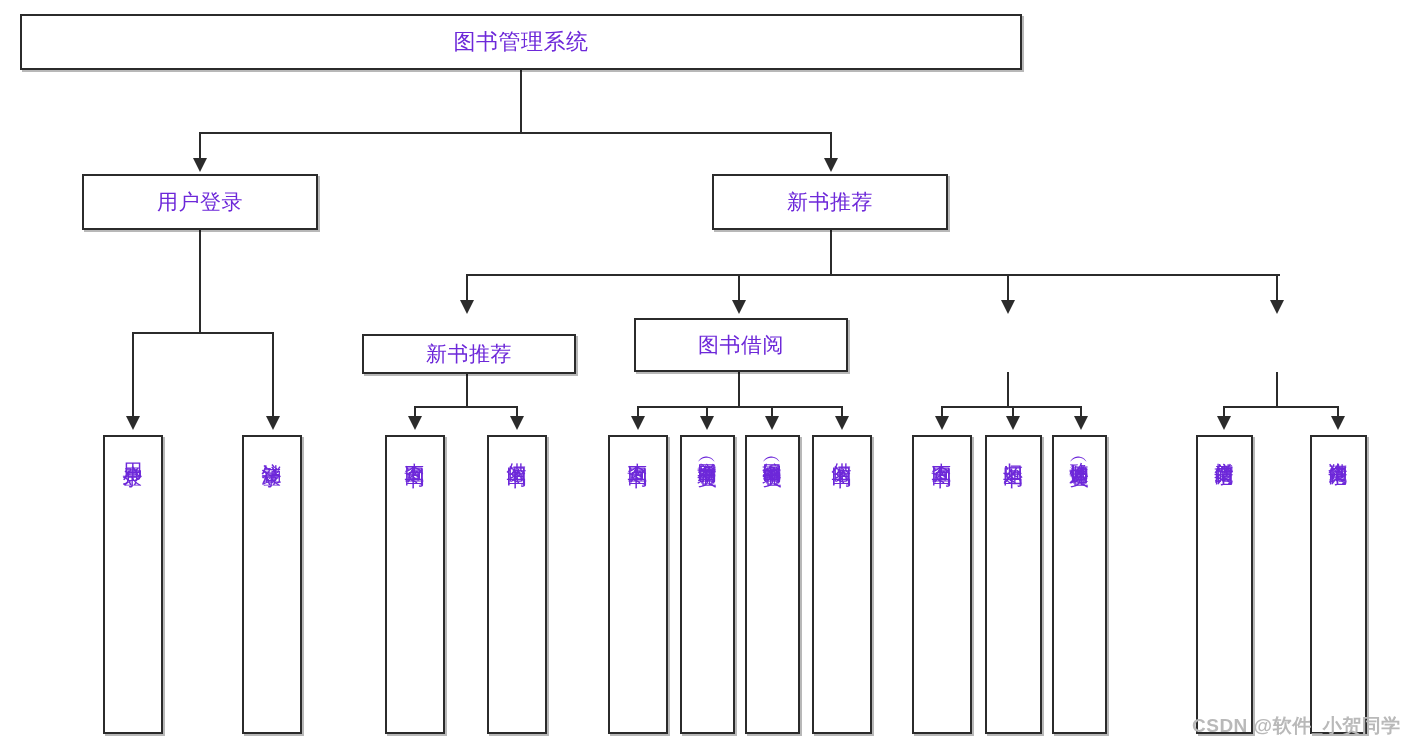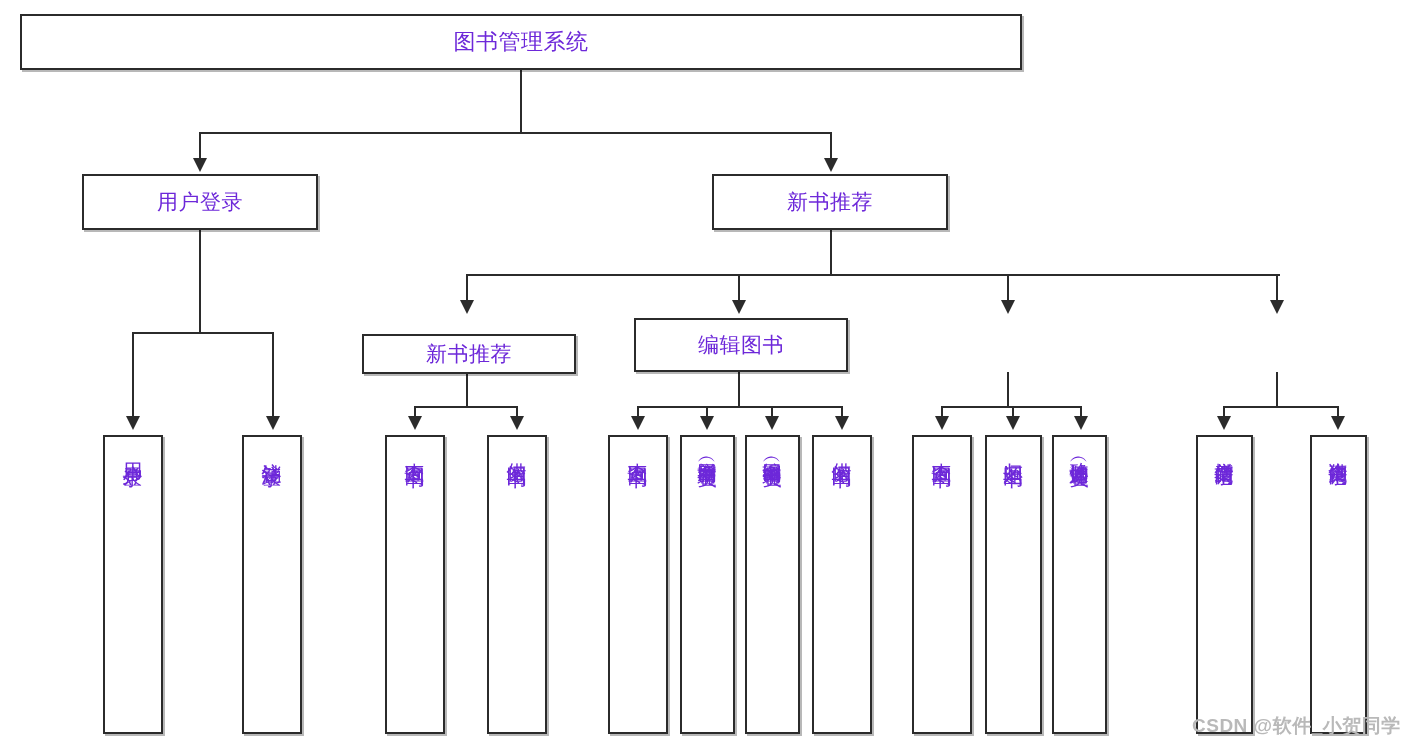--- a/index.html
+++ b/index.html
@@ -152,21 +152,21 @@
     <span class="label">用户登录</span>
   </div>
   <div class="node" style="left:712px; top:174px; width:236px; height:56px;">
     <span class="label">新书推荐</span>
   </div>
 
   <div class="node" style="left:362px; top:334px; width:214px; height:40px;">
     <span class="label">新书推荐</span>
   </div>
   <div class="node" style="left:634px; top:318px; width:214px; height:54px;">
-    <span class="label">编辑图书</span>
+    <span class="label">图书借阅</span>
   </div>
 
   <div class="node vertical" style="left:103px; top:435px; width:60px; height:299px;">
     <span class="label">用户登录</span>
   </div>
   <div class="node vertical" style="left:242px; top:435px; width:60px; height:299px;">
     <span class="label">注销登录</span>
   </div>
   <div class="node vertical" style="left:385px; top:435px; width:60px; height:299px;">
     <span class="label">查询图书</span>

